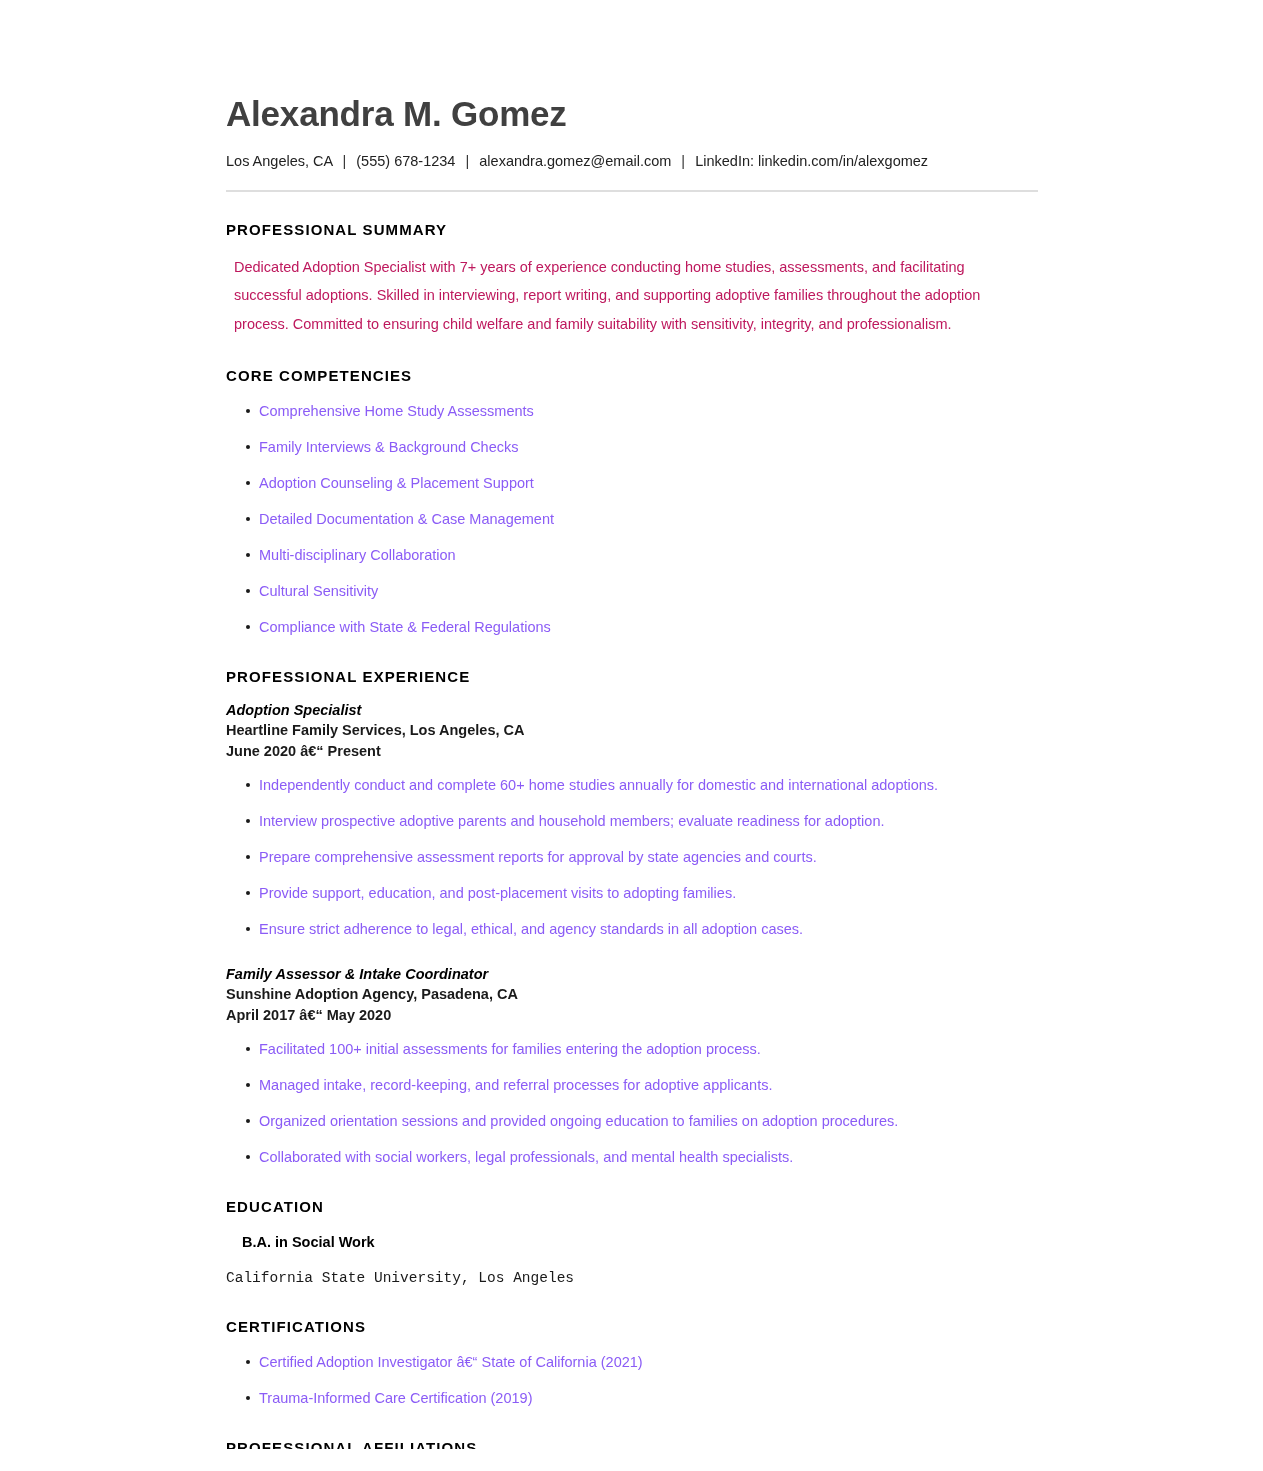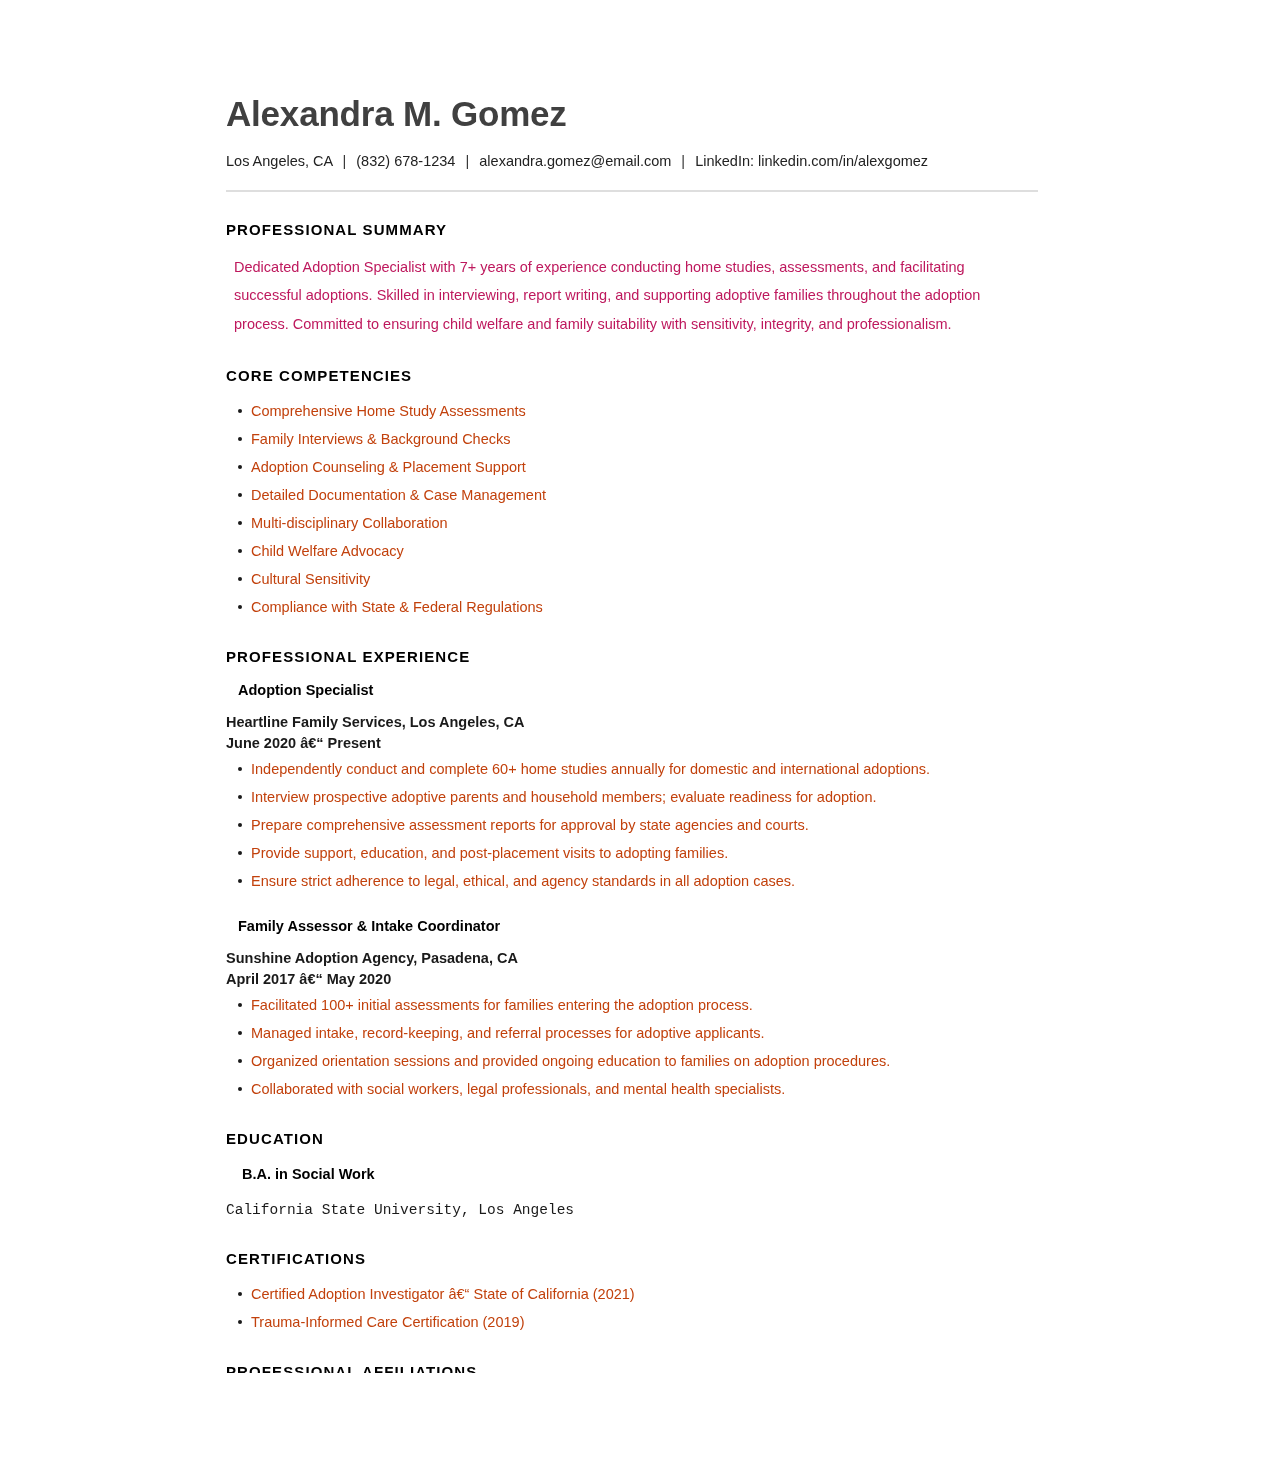--- a/index.html
+++ b/index.html
@@ -81,23 +81,23 @@
   
   ul.bullets {
     list-style: none;
     margin: 0;
     padding: 0;
   }
   ul.bullets li {
     position: relative;
     font-size: 14.5px;
     line-height: 24px;
-    color: #c2410c;
+    color: #8b5cf6;
     padding-left: 21px;
-    margin: 4px;
+    margin: 12px;
   }
   ul.bullets li::before {
     content: "";
     position: absolute;
     left: 8px;
     top: 10px;
     width: 4px;
     height: 4px;
     background: #1a1a1a;
     border-radius: 50%;
@@ -108,21 +108,22 @@
     margin-top: 2px;
   }
   .job + .job {
     margin-top: 23px;
   }
   .job-title {
     font-size: 14.5px;
     font-weight: bold;
     color: #000000;
     line-height: 20px;
-    margin: 12px;
+    margin: 0;
+    font-style: italic;
   }
   .job-meta {
     font-size: 14.5px;
     color: #1a1a1a;
     line-height: 20.5px;
     margin: 0;
     font-weight: bold;
   }
   .job ul.bullets {
     margin-top: 3px;
@@ -159,21 +160,21 @@
 <body>
 
 <div class="page">
   <div class="content">
 
     <div>
       <h1 class="name">Alexandra M. Gomez</h1>
       <div class="contact-line">
         <span>Los Angeles, CA</span>
         <span class="sep">|</span>
-        <span>(832) 678-1234</span>
+        <span>(555) 678-1234</span>
         <span class="sep">|</span>
         <span>alexandra.gomez@email.com</span>
         <span class="sep">|</span>
         <span>LinkedIn: linkedin.com/in/alexgomez</span>
       </div>
       <hr class="header-rule">
     </div>
 
     <div class="section">
       <h2 class="section-title">PROFESSIONAL SUMMARY</h2>
@@ -181,21 +182,20 @@
     </div>
 
     <div class="section">
       <h2 class="section-title">CORE COMPETENCIES</h2>
       <ul class="bullets">
         <li>Comprehensive Home Study Assessments</li>
         <li>Family Interviews &amp; Background Checks</li>
         <li>Adoption Counseling &amp; Placement Support</li>
         <li>Detailed Documentation &amp; Case Management</li>
         <li>Multi-disciplinary Collaboration</li>
-        <li>Child Welfare Advocacy</li>
         <li>Cultural Sensitivity</li>
         <li>Compliance with State &amp; Federal Regulations</li>
       </ul>
     </div>
 
     <div class="section">
       <h2 class="section-title">PROFESSIONAL EXPERIENCE</h2>
 
       <div class="job">
         <div class="job-title">Adoption Specialist</div>

